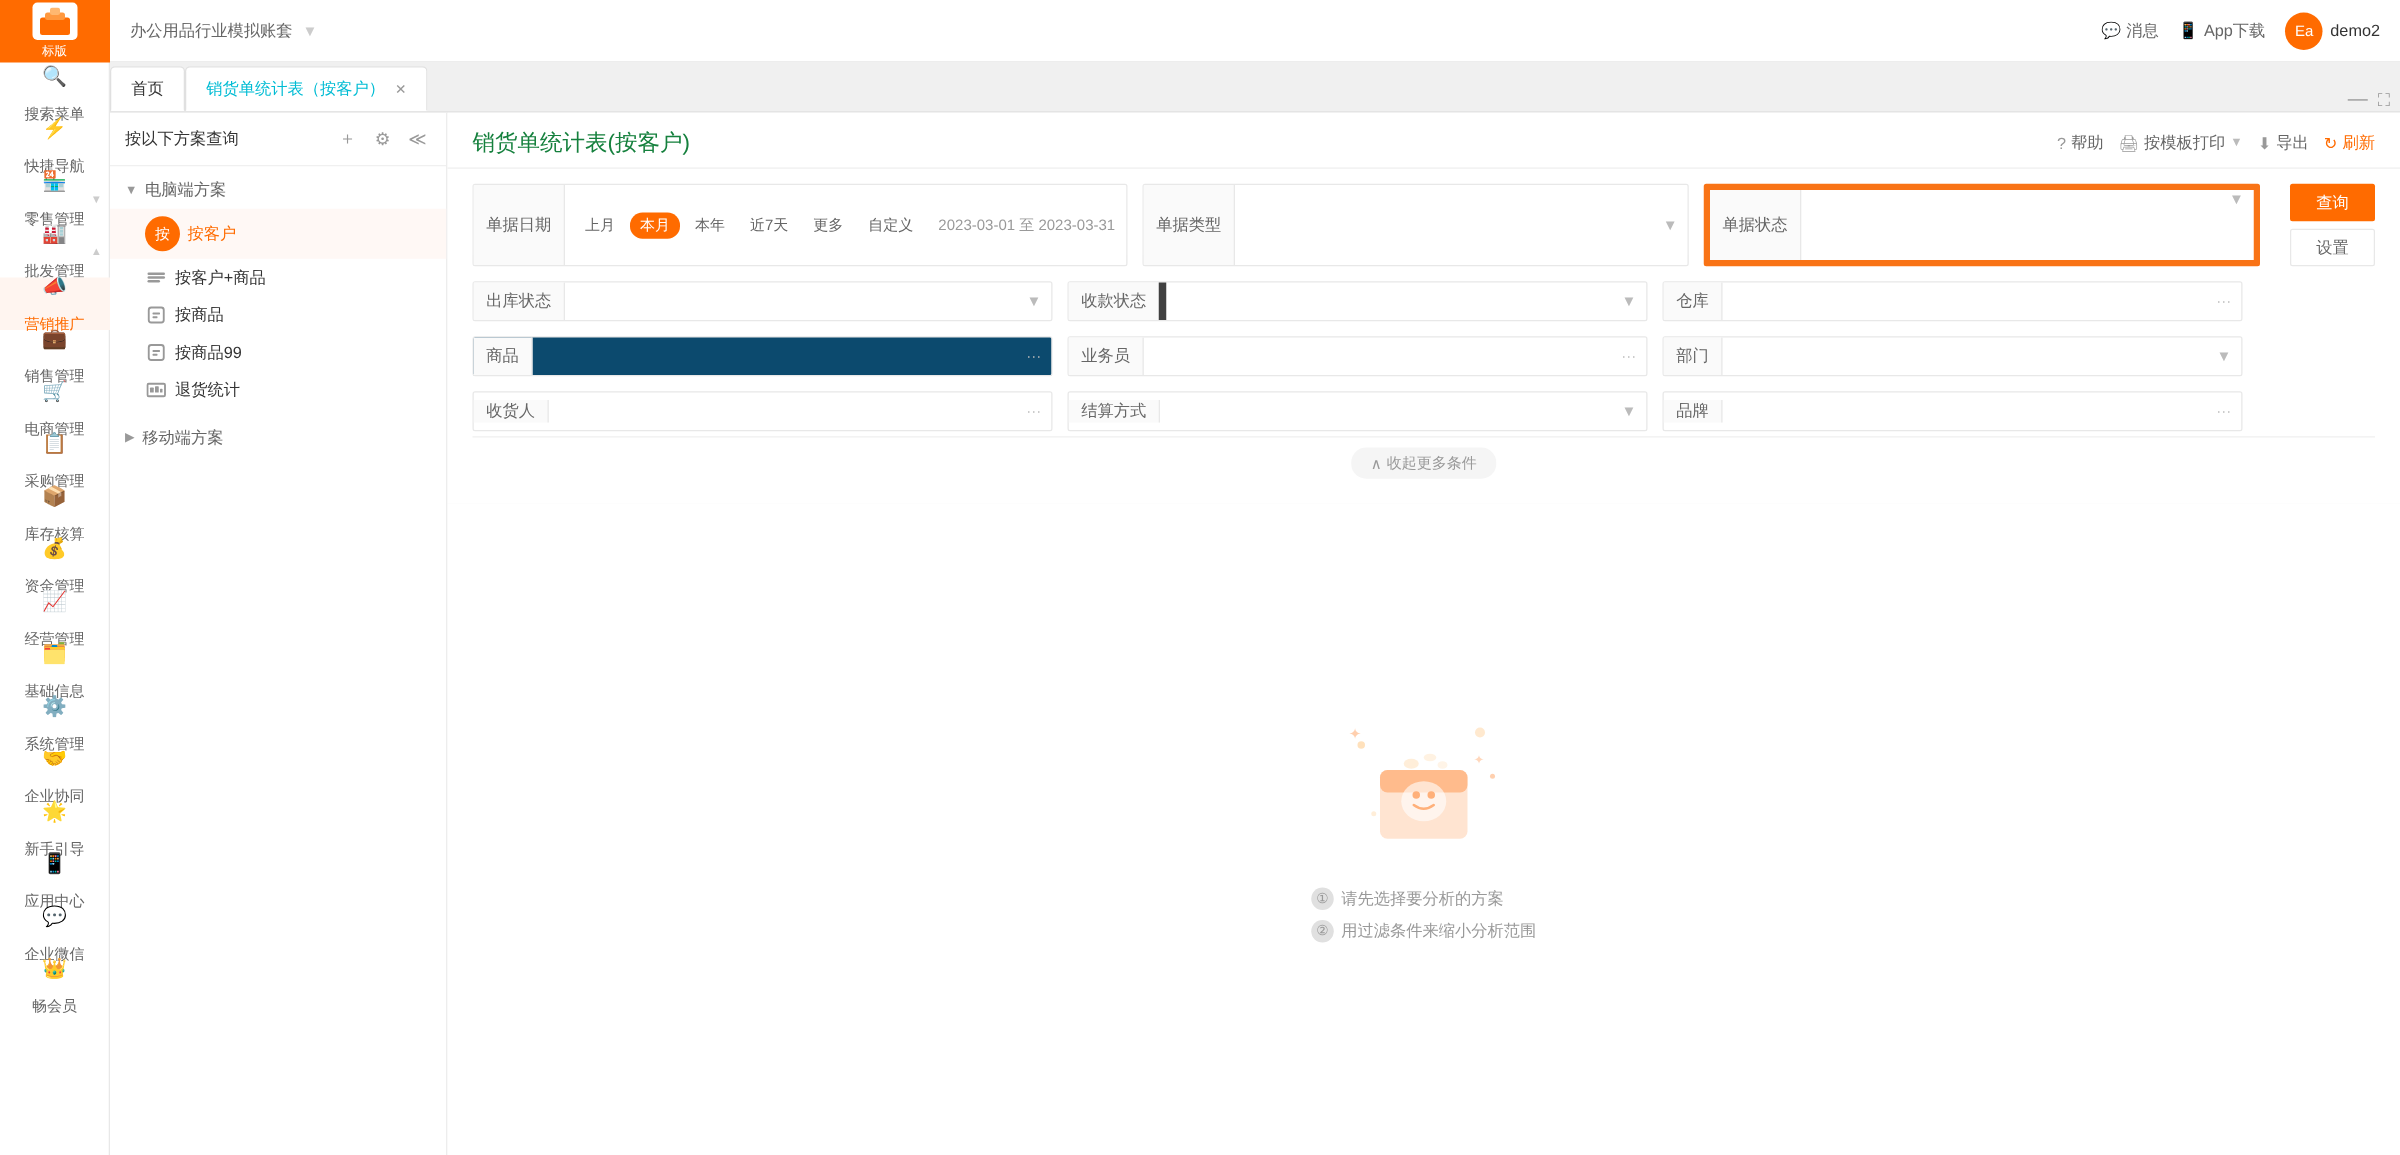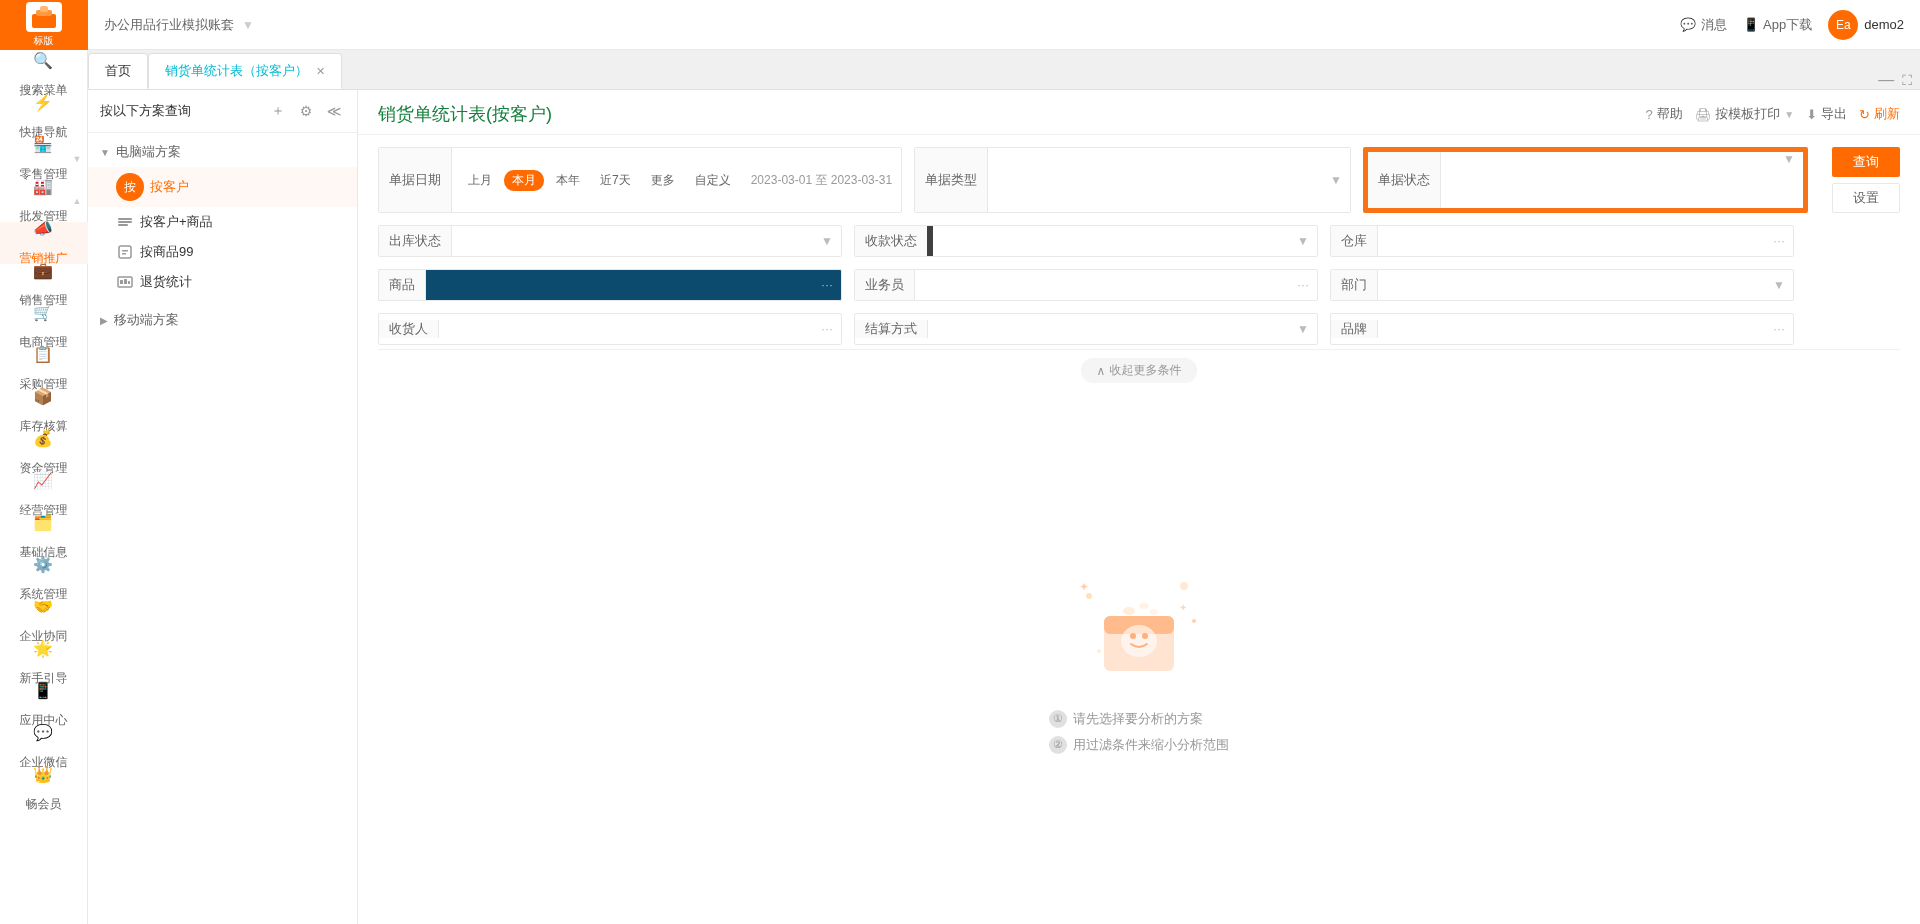--- a/index.html
+++ b/index.html
@@ -244,20 +244,30 @@
           <span class="scheme-item-icon" style="color:#666;">
             <svg width="16" height="16" viewBox="0 0 16 16">
                 <rect x="1" y="4" width="14" height="2" rx="1" fill="#999"></rect>
                 <rect x="1" y="7" width="14" height="2" rx="1" fill="#999"></rect>
                 <rect x="1" y="10" width="10" height="2" rx="1" fill="#999"></rect>
               </svg>
           </span>
           <span>按客户+商品</span>
         </div>
 
+        <div class="scheme-item">
+          <span class="scheme-item-icon">
+            <svg width="16" height="16" viewBox="0 0 16 16">
+                <rect x="2" y="2" width="12" height="12" rx="2" fill="none" stroke="#999" stroke-width="1.5"></rect>
+                <rect x="5" y="6" width="6" height="1.5" rx="0.5" fill="#999"></rect>
+                <rect x="5" y="9" width="4" height="1.5" rx="0.5" fill="#999"></rect>
+              </svg>
+          </span>
+          <span>按商品</span>
+        </div>
 
         <div class="scheme-item">
           <span class="scheme-item-icon">
             <svg width="16" height="16" viewBox="0 0 16 16">
                 <rect x="2" y="2" width="12" height="12" rx="2" fill="none" stroke="#999" stroke-width="1.5"></rect>
                 <rect x="5" y="6" width="6" height="1.5" rx="0.5" fill="#999"></rect>
                 <rect x="5" y="9" width="4" height="1.5" rx="0.5" fill="#999"></rect>
               </svg>
           </span>
           <span>按商品99</span>

